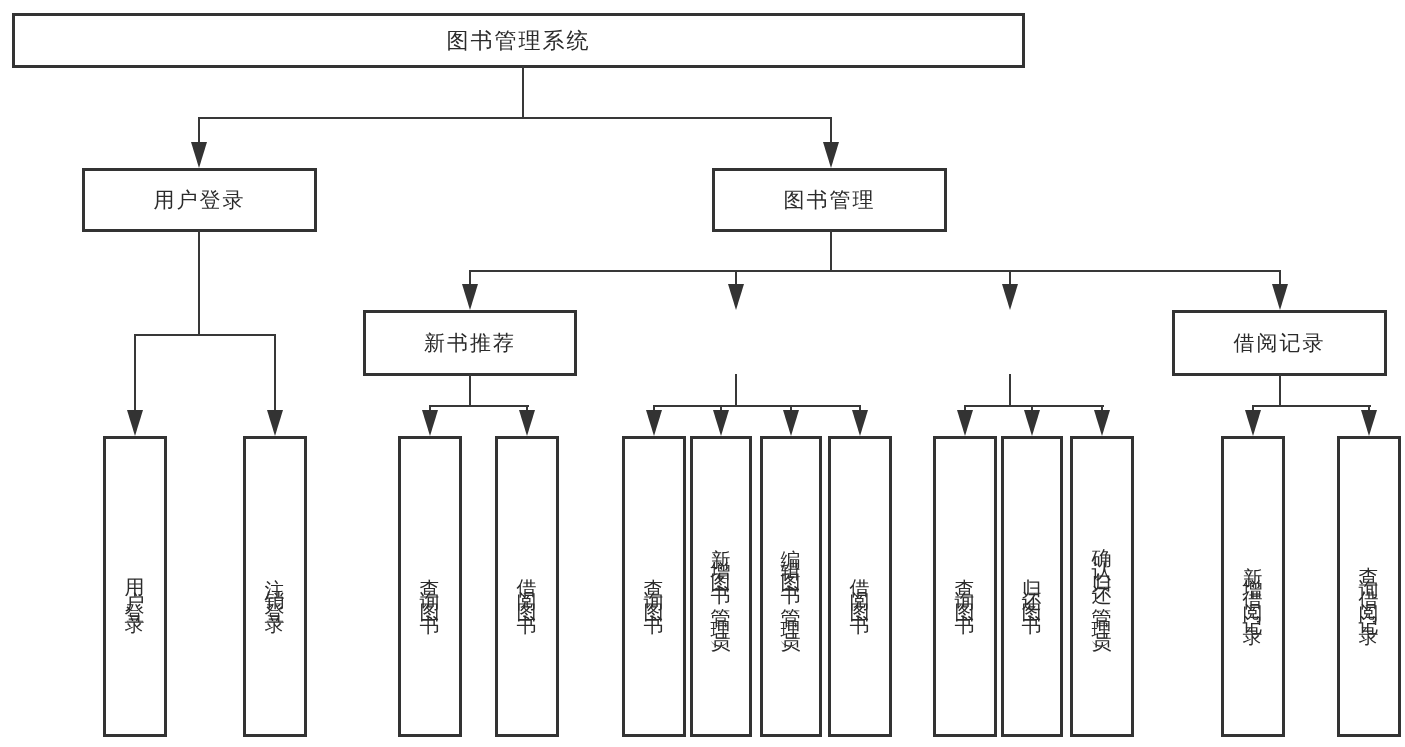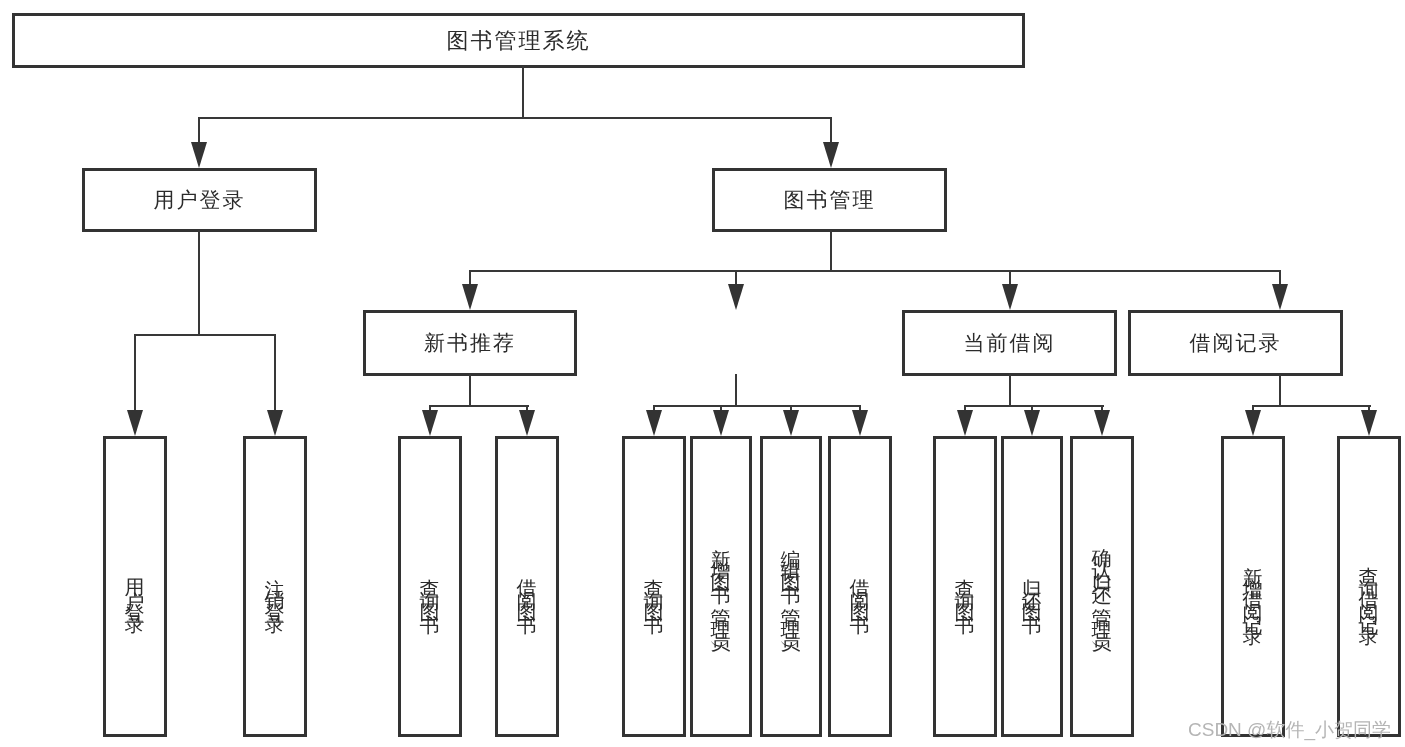--- a/index.html
+++ b/index.html
@@ -62,24 +62,21 @@
   <div class="box h" style="left:82px;top:168px;width:235px;height:64px">
     <span class="lbl">用户登录</span>
   </div>
   <div class="box h" style="left:363px;top:310px;width:214px;height:66px">
     <span class="lbl">新书推荐</span>
   </div>
 
   <div class="box h" style="left:712px;top:168px;width:235px;height:64px">
     <span class="lbl">图书管理</span>
   </div>
-  <div class="box h" style="left:902px;top:310px;width:215px;height:66px">
-    <span class="lbl">当前借阅</span>
-  </div>
-  <div class="box h" style="left:1128px;top:310px;width:215px;height:66px">
+  <div class="box h" style="left:1172px;top:310px;width:215px;height:66px">
     <span class="lbl">借阅记录</span>
   </div>
 
   <div class="box v" style="left:103px;top:436px;width:64px;height:301px">
     <span class="lbl">用户登录</span>
   </div>
   <div class="box v" style="left:243px;top:436px;width:64px;height:301px">
     <span class="lbl">注销登录</span>
   </div>
 
@@ -172,15 +169,14 @@
   <div class="ah" style="left:1024px;top:410px"></div>
   <div class="ah" style="left:1094px;top:410px"></div>
 
   <div class="cl" style="left:1279px;top:374px;width:2px;height:33px"></div>
   <div class="cl" style="left:1252px;top:405px;width:119px;height:2px"></div>
   <div class="cl" style="left:1252px;top:405px;width:2px;height:9px"></div>
   <div class="cl" style="left:1368px;top:405px;width:2px;height:9px"></div>
   <div class="ah" style="left:1245px;top:410px"></div>
   <div class="ah" style="left:1361px;top:410px"></div>
 
-  <div class="watermark" style="left:1188px;top:717px">CSDN @软件_小贺同学</div>
 
 </div>
 
 </body></html>

